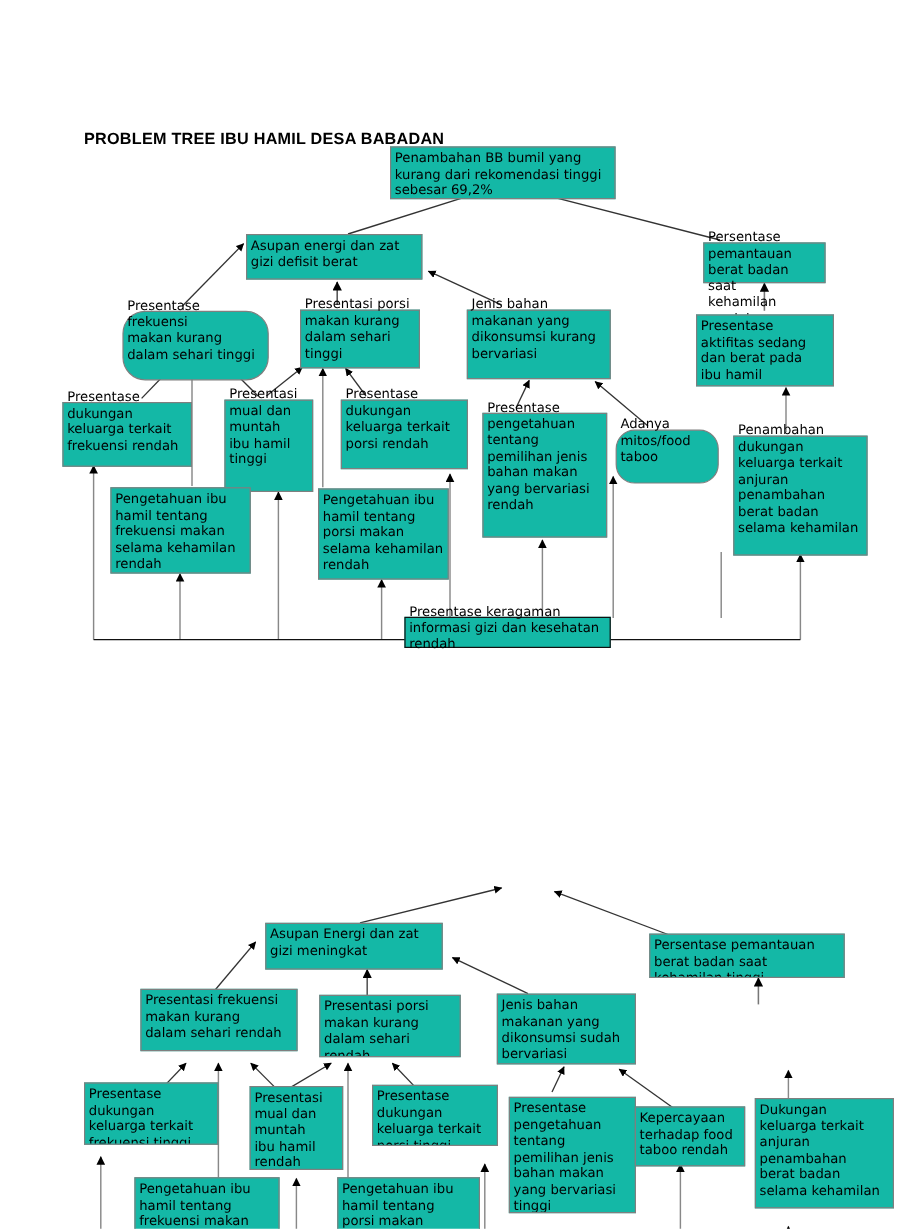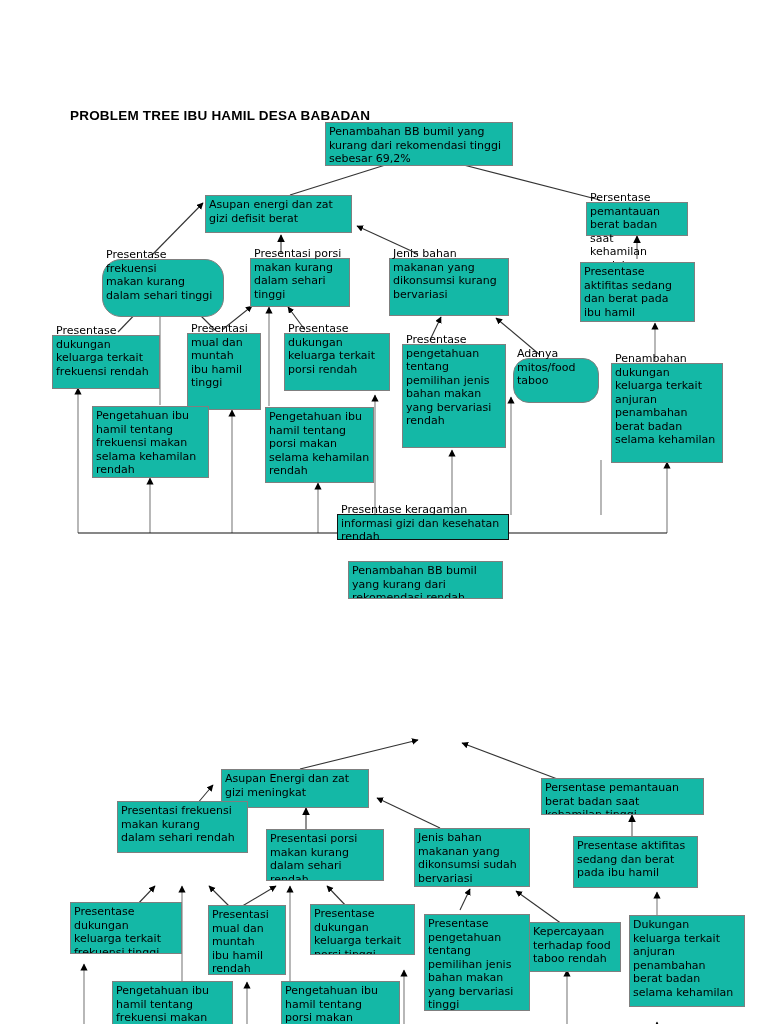--- a/index.html
+++ b/index.html
@@ -279,62 +279,52 @@
 rendah</span>
   </div>
 
   <div class="node overtop" style="left:337px; top:474px; width:172px; height:26px; border-color:#111;">
     <span class="txt">Presentase keragaman
 informasi gizi dan kesehatan
 rendah</span>
   </div>
 
 
-  <div class="node clipbox" style="left:348px; top:521px; width:155px; height:38px;">
-    <span class="txt">Penambahan BB bumil
-yang kurang dari
-rekomendasi rendah</span>
-  </div>
 
   <div class="node clipbox" style="left:221px; top:729px; width:148px; height:39px;">
     <span class="txt">Asupan Energi dan zat
 gizi meningkat</span>
   </div>
 
   <div class="node clipbox" style="left:541px; top:738px; width:163px; height:37px;">
     <span class="txt">Persentase pemantauan
 berat badan saat
 kehamilan tinggi</span>
   </div>
 
-  <div class="node clipbox" style="left:117px; top:761px; width:131px; height:52px;">
+  <div class="node clipbox" style="left:117px; top:784px; width:131px; height:52px;">
     <span class="txt">Presentasi frekuensi
 makan kurang
 dalam sehari rendah</span>
   </div>
 
   <div class="node clipbox" style="left:266px; top:789px; width:118px; height:52px;">
     <span class="txt">Presentasi porsi
 makan kurang
 dalam sehari
 rendah</span>
   </div>
 
   <div class="node clipbox" style="left:414px; top:788px; width:116px; height:59px;">
     <span class="txt">Jenis bahan
 makanan yang
 dikonsumsi sudah
 bervariasi</span>
   </div>
 
-  <div class="node clipbox" style="left:573px; top:796px; width:125px; height:52px;">
-    <span class="txt">Presentase aktifitas
-sedang  dan berat
-pada ibu hamil</span>
-  </div>
 
   <div class="node clipbox" style="left:70px; top:862px; width:112px; height:52px;">
     <span class="txt">Presentase
 dukungan
 keluarga terkait
 frekuensi tinggi</span>
   </div>
 
   <div class="node clipbox" style="left:208px; top:865px; width:78px; height:70px;">
     <span class="txt">Presentasi

